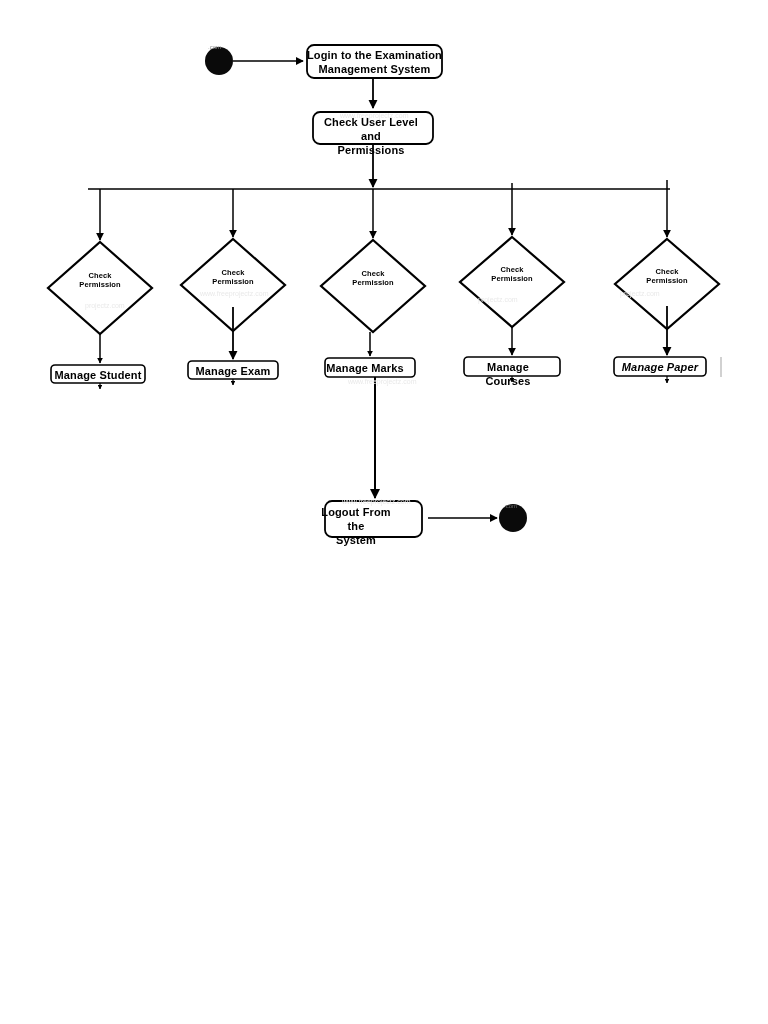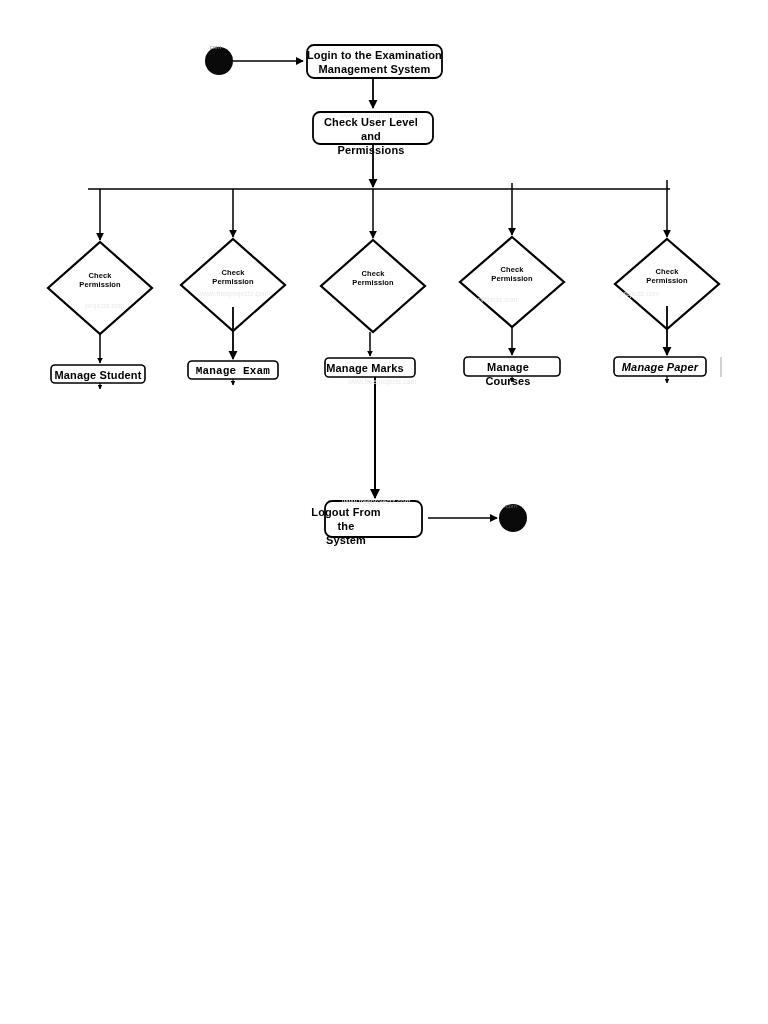--- a/index.html
+++ b/index.html
@@ -133,29 +133,29 @@
 Permission</div>
 
 <div class="node-label decision-label" style="left:460px; top:265px; width:104px;">Check
 Permission</div>
 
 <div class="node-label decision-label" style="left:615px; top:267px; width:104px;">Check
 Permission</div>
 
 <div class="node-label action-label" style="left:51px; top:369px; width:94px;">Manage Student</div>
 
-<div class="node-label action-label" style="left:188px; top:365px; width:90px;font-family:Liberation Mono, monospace;">Manage Exam</div>
+<div class="node-label action-label" style="left:188px; top:365px; width:90px;">Manage Exam</div>
 
 <div class="node-label action-label" style="left:325px; top:362px; width:80px;">Manage Marks</div>
 
 <div class="node-label action-label" style="left:464px; top:361px; width:88px;">Manage Courses</div>
 
 <div class="node-label action-label" style="left:614px; top:361px; width:92px;font-style:italic;">Manage Paper</div>
 
-<div class="node-label action-label" style="left:307px; top:506px; width:78px;">Logout From the
+<div class="node-label action-label" style="left:317px; top:506px; width:78px;">Logout From the
 System</div>
 
 <div class="watermark" style="left:208px; top:44px; color:#8a8a8a; font-size:6px;">.com</div>
 
 <div class="watermark" style="left:504px; top:503px; color:#6a6a6a; font-size:6px;">.com</div>
 
 <div class="watermark" style="left:340px; top:112px;">www.freeprojectz.com</div>
 
 <div class="watermark" style="left:85px; top:302px;">projectz.com</div>
 

